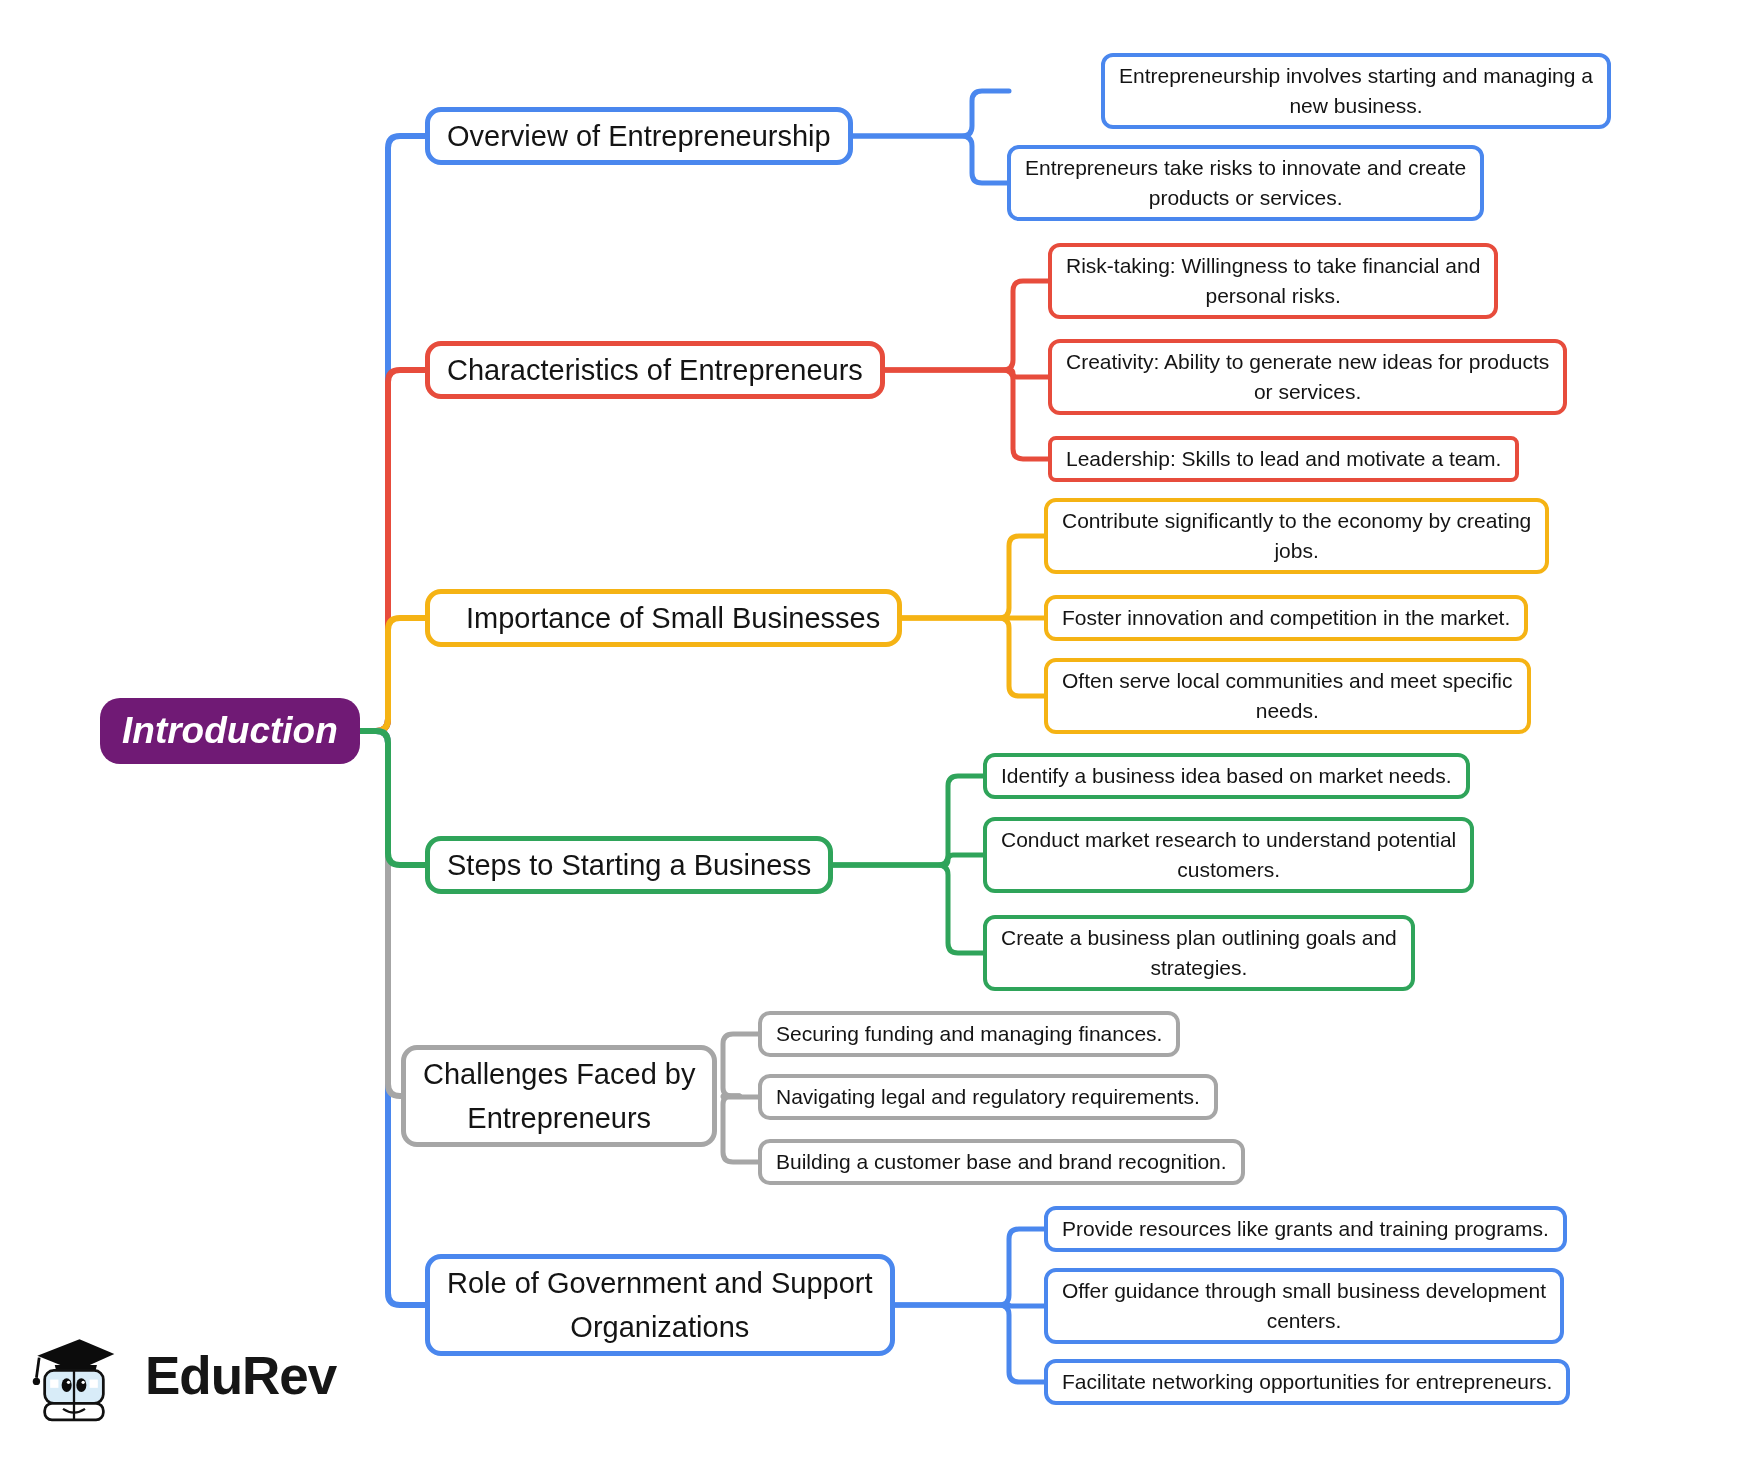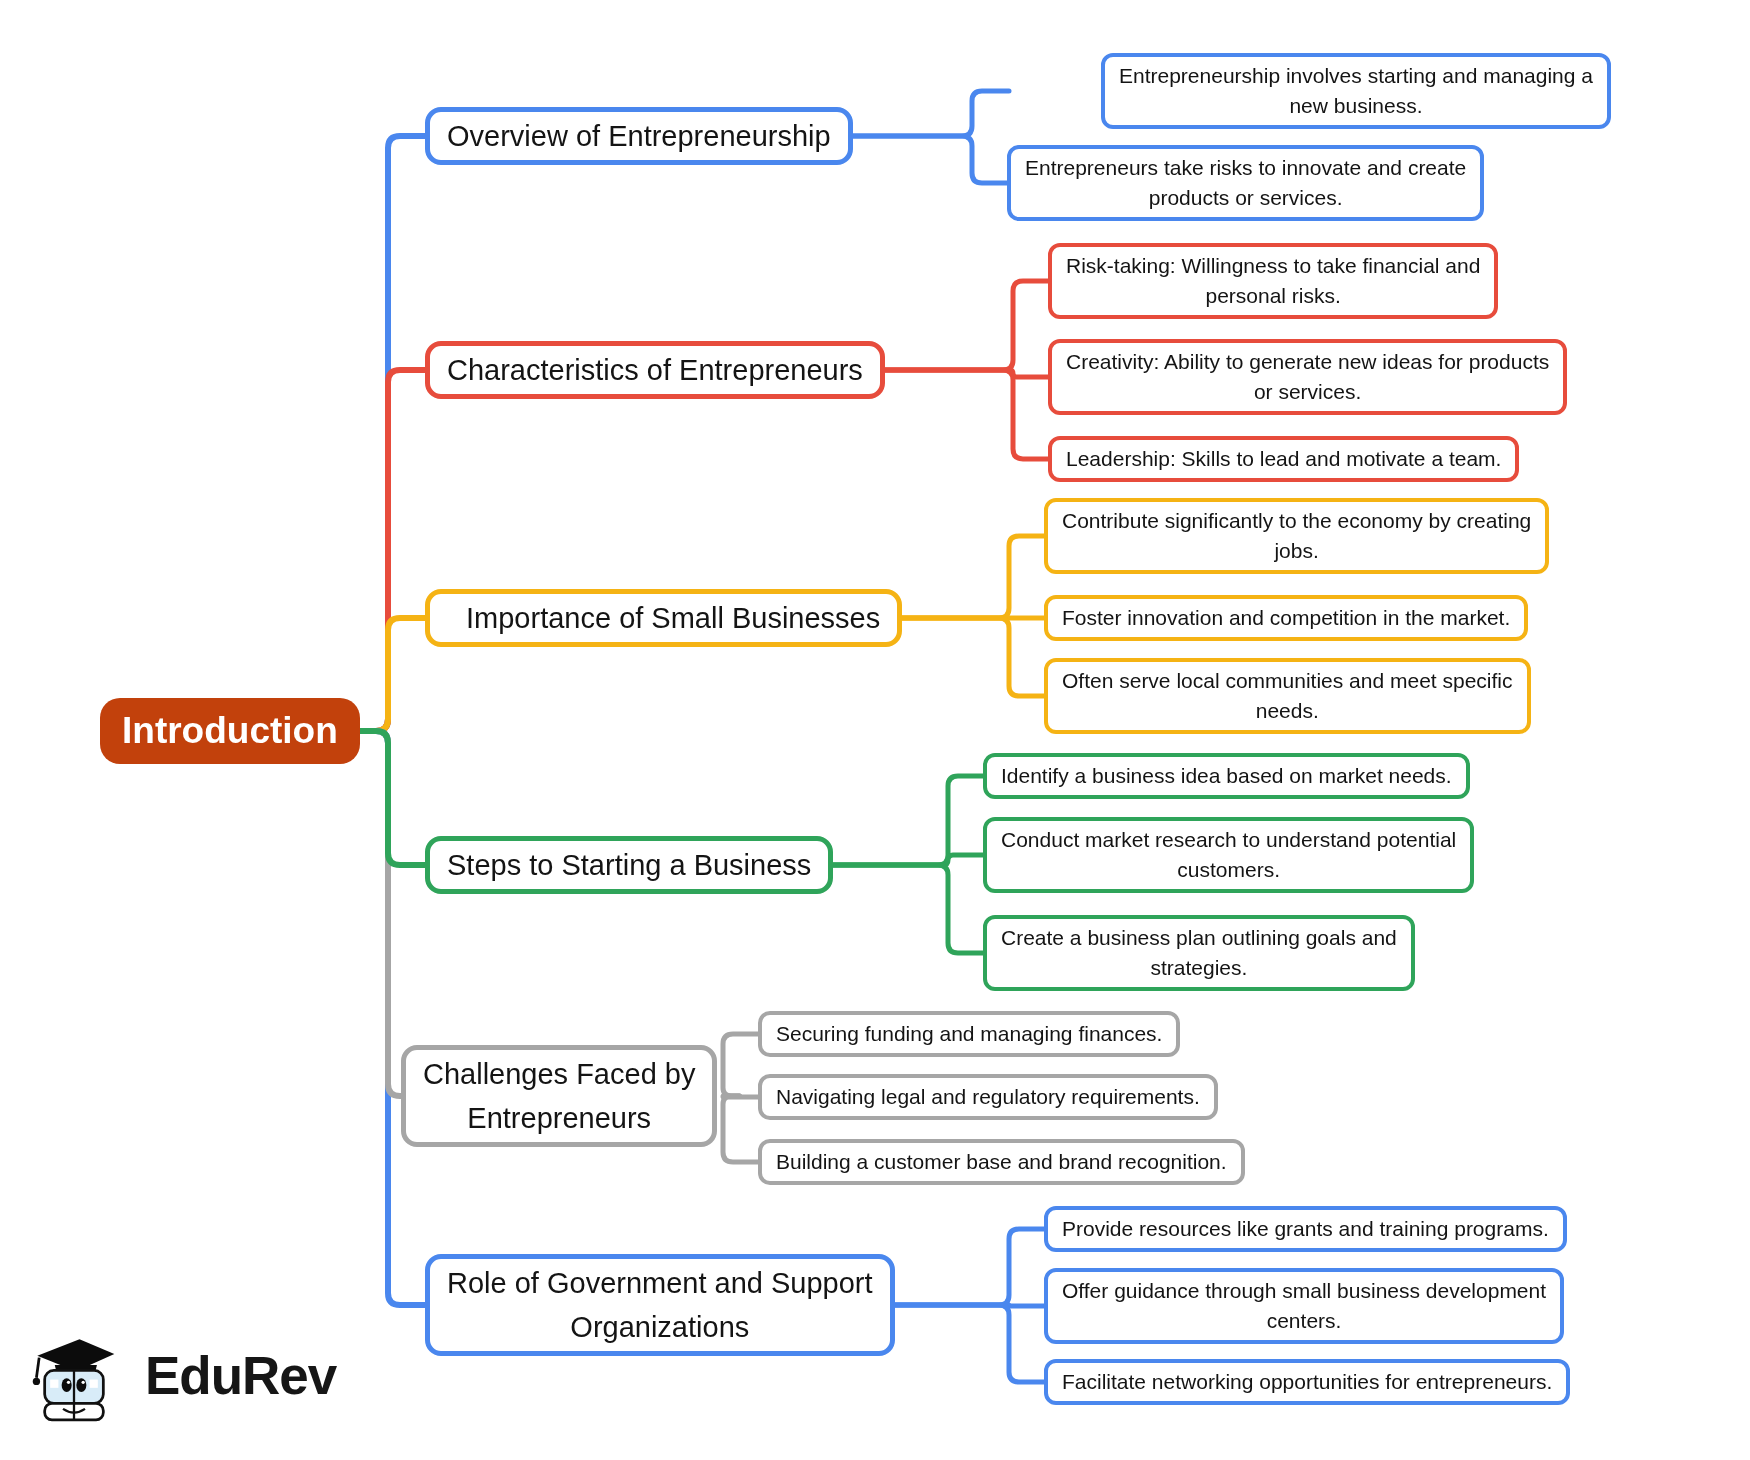--- a/index.html
+++ b/index.html
@@ -8,28 +8,29 @@
   .node{
     position:absolute;
     transform:translateY(-50%);
     background:#ffffff;
     white-space:pre-line;
     width:max-content;
     text-align:center;
     box-sizing:border-box;
   }
   .root{
-    background:#c2410c;
+    background:#701a75;
     color:#ffffff;
     font-weight:bold;
     font-size:37px;
     line-height:50px;
     padding:8px 22px;
     border-radius:20px;
     z-index:3;
+    font-style:italic;
   }
   .branch{
     font-size:29px;
     line-height:44px;
     padding:2px 17px;
     border:5px solid #0c4a6e;
     border-radius:16px;
     z-index:2;
   }
   .child{
@@ -99,21 +100,21 @@
 
   <div class="node child" style="left: 1061px; top: 91px; border-color: rgb(74, 135, 238); margin-left: 40px;">Entrepreneurship involves starting and managing a
 new business.</div>
   <div class="node child" style="left: 1007px; top: 183px; border-color: rgb(74, 135, 238);">Entrepreneurs take risks to innovate and create
 products or services.</div>
 
   <div class="node child" style="left: 1048px; top: 281px; border-color: rgb(231, 76, 60);">Risk-taking: Willingness to take financial and
 personal risks.</div>
   <div class="node child" style="left: 1048px; top: 377px; border-color: rgb(231, 76, 60);">Creativity: Ability to generate new ideas for products
 or services.</div>
-  <div class="node child" style="left: 1048px; top: 459px; border-color: rgb(231, 76, 60);">Leadership: Skills to lead and motivate a team.</div>
+  <div class="node child" style="left: 1048px; top: 459px; border-color: rgb(231, 76, 60); border-radius: 8px;">Leadership: Skills to lead and motivate a team.</div>
 
   <div class="node child" style="left: 1044px; top: 536px; border-color: rgb(245, 179, 20);">Contribute significantly to the economy by creating
 jobs.</div>
   <div class="node child" style="left: 1044px; top: 618px; border-color: rgb(245, 179, 20);">Foster innovation and competition in the market.</div>
   <div class="node child" style="left: 1044px; top: 696px; border-color: rgb(245, 179, 20);">Often serve local communities and meet specific
 needs.</div>
 
   <div class="node child" style="left: 983px; top: 776px; border-color: rgb(47, 164, 90);">Identify a business idea based on market needs.</div>
   <div class="node child" style="left: 983px; top: 855px; border-color: rgb(47, 164, 90);">Conduct market research to understand potential
 customers.</div>

